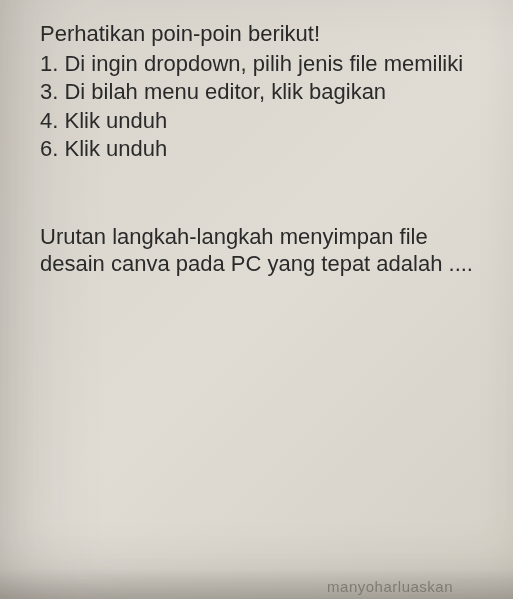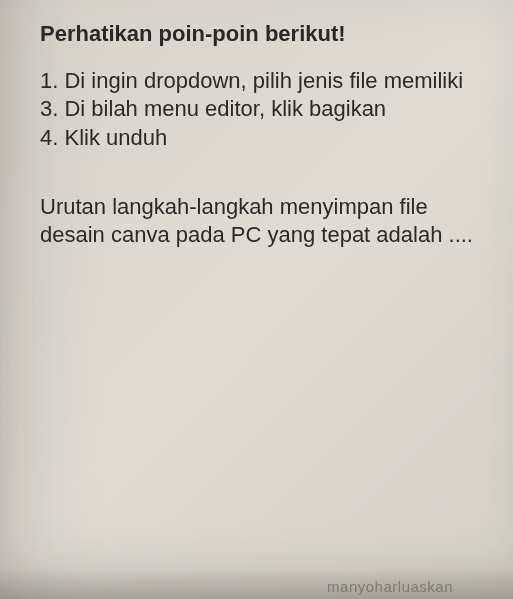--- a/index.html
+++ b/index.html
@@ -16,36 +16,35 @@
       color: #2a2a2a;
       font-size: 22px;
       line-height: 1.25;
       overflow: hidden;
       position: relative;
     }
     .content {
       position: relative;
     }
     .intro {
-      margin-bottom: 19px;
-      font-weight: bold;
+      margin-bottom: 2px;
     }
     .step {
       margin-bottom: 1px;
     }
     .step .num {
       display: inline;
     }
     .step .text {
       display: inline;
     }
     .italic {
     }
     .question {
-      margin-top: 42px;
+      margin-top: 60px;
     }
     .footer-fade {
       position: absolute;
       bottom: 0;
       left: 0;
       right: 0;
       height: 30px;
       background: linear-gradient(to bottom, rgba(200,196,188,0) 0%, rgba(140,136,130,0.35) 100%);
       pointer-events: none;
     }
@@ -83,20 +82,24 @@
     <span class="num">3.</span>
     <span class="text">Di bilah menu editor, klik bagikan</span>
   </div>
 
   <div class="step">
     <span class="num">4.</span>
     <span class="text">Klik unduh</span>
   </div>
 
 
+  <div class="step">
+    <span class="num">6.</span>
+    <span class="text">Klik unduh</span>
+  </div>
 
   <div class="question">
     <span>Urutan langkah-langkah menyimpan </span><span class="italic">file</span><span> desain canva pada PC yang tepat adalah ....</span>
   </div>
 </div>
 
 <div class="footer-text">manyoharluaskan</div>
 <div class="footer-fade"></div>
 <div class="vignette"></div>
 

